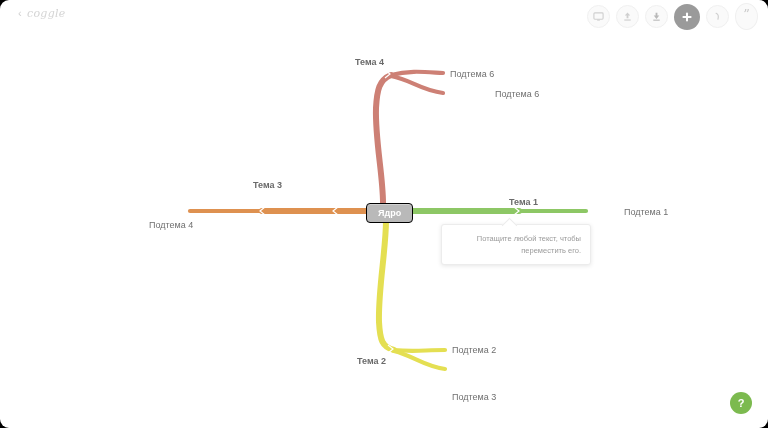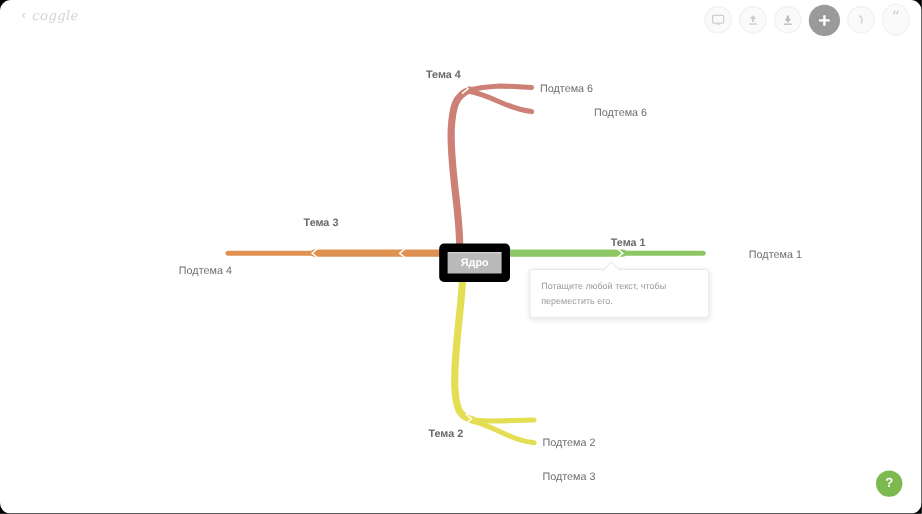--- a/index.html
+++ b/index.html
@@ -29,28 +29,28 @@
   .canvas{position:absolute;inset:0;}
   .canvas svg{position:absolute;left:0;top:0;}
 
   .node{position:absolute;font-size:9px;color:#6f6f6f;white-space:nowrap;}
   .node.label{font-weight:bold;color:#6a6a6a;}
 
   
   .core{position:absolute;left:366px;top:203px;
         background:#b9b9b9;color:#fff;font-size:9px;font-weight:bold;
         padding:4px 11px;border-radius:4px;
-        border:7px solid #000000;
+        border:1px solid #000000;
         box-shadow:inset 0 1px 0 rgba(255,255,255,.35);}
 
   
   .tooltip{position:absolute;left:441px;top:224px;width:130px;
            background:#fff;border:1px solid #ececec;border-radius:3px;
            box-shadow:0 1px 4px rgba(0,0,0,.10);
-           padding:8px 9px;font-size:7.5px;line-height:1.55;color:#9a9a9a;}
+           padding:8px 9px;font-size:7.5px;line-height:1.55;color:#9a9a9a;text-align:right;}
   .tooltip .arrow{position:absolute;top:-5px;left:62px;width:10px;height:10px;
                   background:#fff;border-left:1px solid #ececec;border-top:1px solid #ececec;
                   transform:rotate(45deg);}
 
   
   .help{position:absolute;right:16px;bottom:14px;width:22px;height:22px;
         border-radius:50%;background:#7cba4f;color:#fff;font-size:11px;
         display:flex;align-items:center;justify-content:center;font-weight:bold;}
 </style>
 </head>
@@ -134,21 +134,21 @@
     <div class="node" style="left:450px;top:69px;">Подтема 6</div>
     <div class="node" style="left:450px;top:89px;margin-left:45px;">Подтема 6</div>
 
     <div class="node label" style="left:253px;top:180px;">Тема 3</div>
     <div class="node" style="left:149px;top:220px;">Подтема 4</div>
 
     <div class="node label" style="left:497px;top:197px;margin-left:12px;">Тема 1</div>
     <div class="node" style="left:624px;top:207px;">Подтема 1</div>
 
     <div class="node label" style="left:357px;top:356px;">Тема 2</div>
-    <div class="node" style="left:452px;top:345px;margin-top:19px;">Подтема 2</div>
+    <div class="node" style="left:452px;top:345px;">Подтема 2</div>
     <div class="node" style="left:452px;top:364px;margin-top:28px;">Подтема 3</div>
 
     <div class="tooltip">
       <div class="arrow"></div>
       <span>Потащите любой текст, чтобы переместить его.</span>
     </div>
   </div>
 
   <div class="help">?</div>
 </div>

